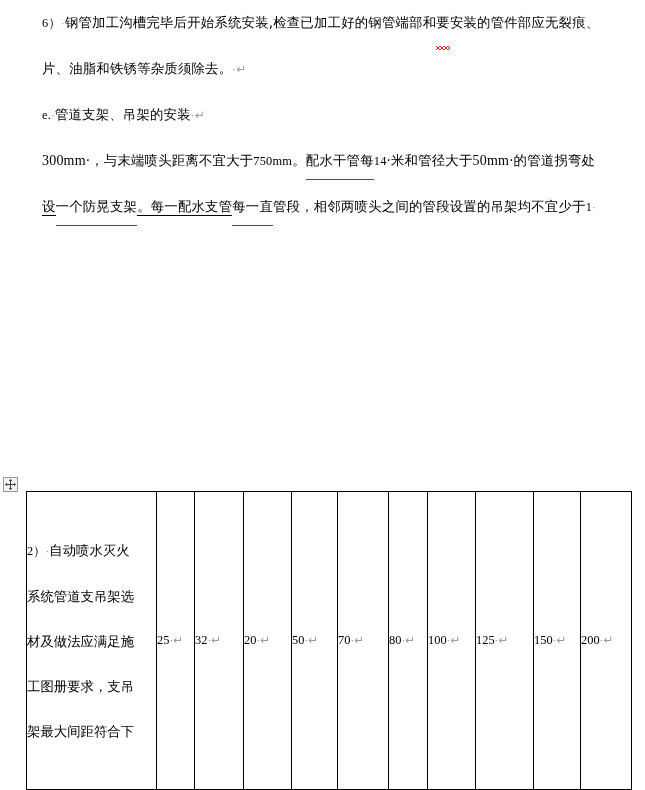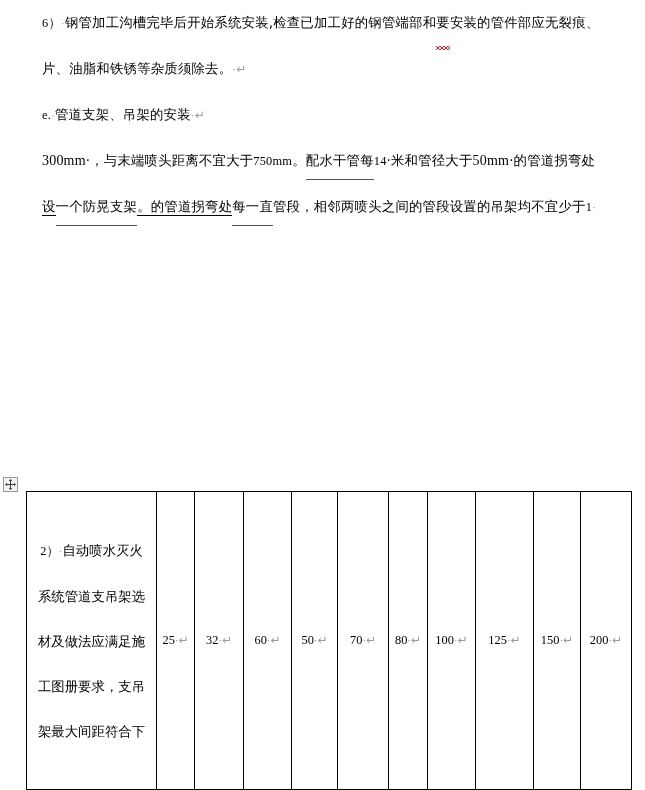--- a/index.html
+++ b/index.html
@@ -113,21 +113,20 @@
   table.spec {
     border-collapse: collapse;
     table-layout: fixed;
     width: 582px;
     height: 299px;
   }
   table.spec td {
     border: 1px solid #000000;
     vertical-align: middle;
     padding: 0;
-    text-align: center;
     font-size: 12.4px;
     font-family: "Liberation Serif", "DejaVu Serif", serif;
   }
   td.desc {
     text-align: left;
     padding: 0 8px 0 10px;
     vertical-align: top;
     line-height: 45px;
     font-size: 13.2px;
     white-space: normal;
@@ -152,21 +151,21 @@
   <p class="para">
     <span class="lat">e.</span><span class="spacedot">·</span><span class="cjk">管道支架、吊架的安装</span><span class="spacedot">·</span><span class="pilcrow">↵</span>
   </p>
 
 
   <p class="para">
     <span class="sm">300mm</span><span class="cjk">·，与末端喷头距离不宜大于</span><span class="lat">750mm</span><span class="cjk">。</span><span class="cjk u-blue">配水干管每</span><span class="lat">14</span><span class="cjk">·米和管径大于</span><span class="sm">50mm</span><span class="cjk">·的管道拐弯处</span>
   </p>
 
   <p class="para">
-    <span class="cjk u-black">设</span><span class="cjk u-blue">一个防晃支架</span><span class="cjk u-black">。的管道拐弯处</span><span class="cjk u-blue">每一直</span><span class="cjk">管段，相邻两喷头之间的管段设置的吊架均不宜少于</span><span class="lat">1</span><span class="spacedot">·</span>
+    <span class="cjk u-black">设</span><span class="cjk u-blue">一个防晃支架</span><span class="cjk u-black">。每一配水支管</span><span class="cjk u-blue">每一直</span><span class="cjk">管段，相邻两喷头之间的管段设置的吊架均不宜少于</span><span class="lat">1</span><span class="spacedot">·</span>
   </p>
 
 
 
 </div>
 
 <div class="table-handle">
   <svg width="13" height="13" viewBox="0 0 13 13">
     <path d="M6.5 1 L8.3 3 L7 3 L7 6 L10 6 L10 4.7 L12 6.5 L10 8.3 L10 7 L7 7 L7 10 L8.3 10 L6.5 12 L4.7 10 L6 10 L6 7 L3 7 L3 8.3 L1 6.5 L3 4.7 L3 6 L6 6 L6 3 L4.7 3 Z" fill="#3c3c3c"></path>
   </svg>
@@ -182,21 +181,21 @@
         <span class="line cjk">系统管道支吊架选</span>
         <span class="line cjk">材及做法应满足施</span>
         <span class="line cjk">工图册要求，支吊</span>
         <span class="line cjk">架最大间距符合下</span>
       </td>
 
       <td style="width:37px"><span class="cellnum"><span>25</span><span class="spacedot">·</span><span class="pilcrow">↵</span></span></td>
 
       <td style="width:48px"><span class="cellnum"><span>32</span><span class="spacedot">·</span><span class="pilcrow">↵</span></span></td>
 
-      <td style="width:47px"><span class="cellnum"><span>60</span><span class="spacedot">·</span><span class="pilcrow">↵</span></span></td>
+      <td style="width:47px"><span class="cellnum"><span>20</span><span class="spacedot">·</span><span class="pilcrow">↵</span></span></td>
 
       <td style="width:45px"><span class="cellnum"><span>50</span><span class="spacedot">·</span><span class="pilcrow">↵</span></span></td>
 
       <td style="width:50px"><span class="cellnum"><span>70</span><span class="spacedot">·</span><span class="pilcrow">↵</span></span></td>
 
       <td style="width:38px"><span class="cellnum"><span>80</span><span class="spacedot">·</span><span class="pilcrow">↵</span></span></td>
 
       <td style="width:47px"><span class="cellnum"><span>100</span><span class="spacedot">·</span><span class="pilcrow">↵</span></span></td>
 
       <td style="width:57px"><span class="cellnum"><span>125</span><span class="spacedot">·</span><span class="pilcrow">↵</span></span></td>

